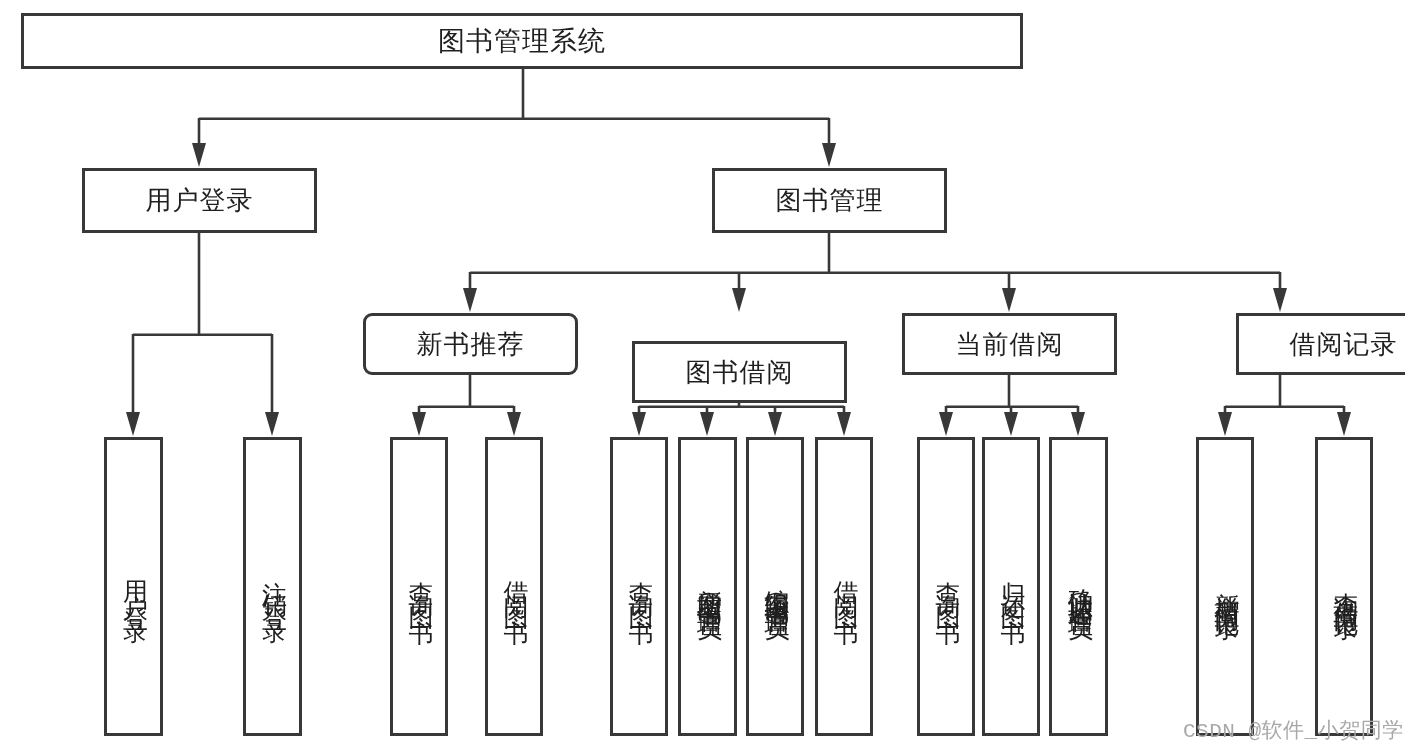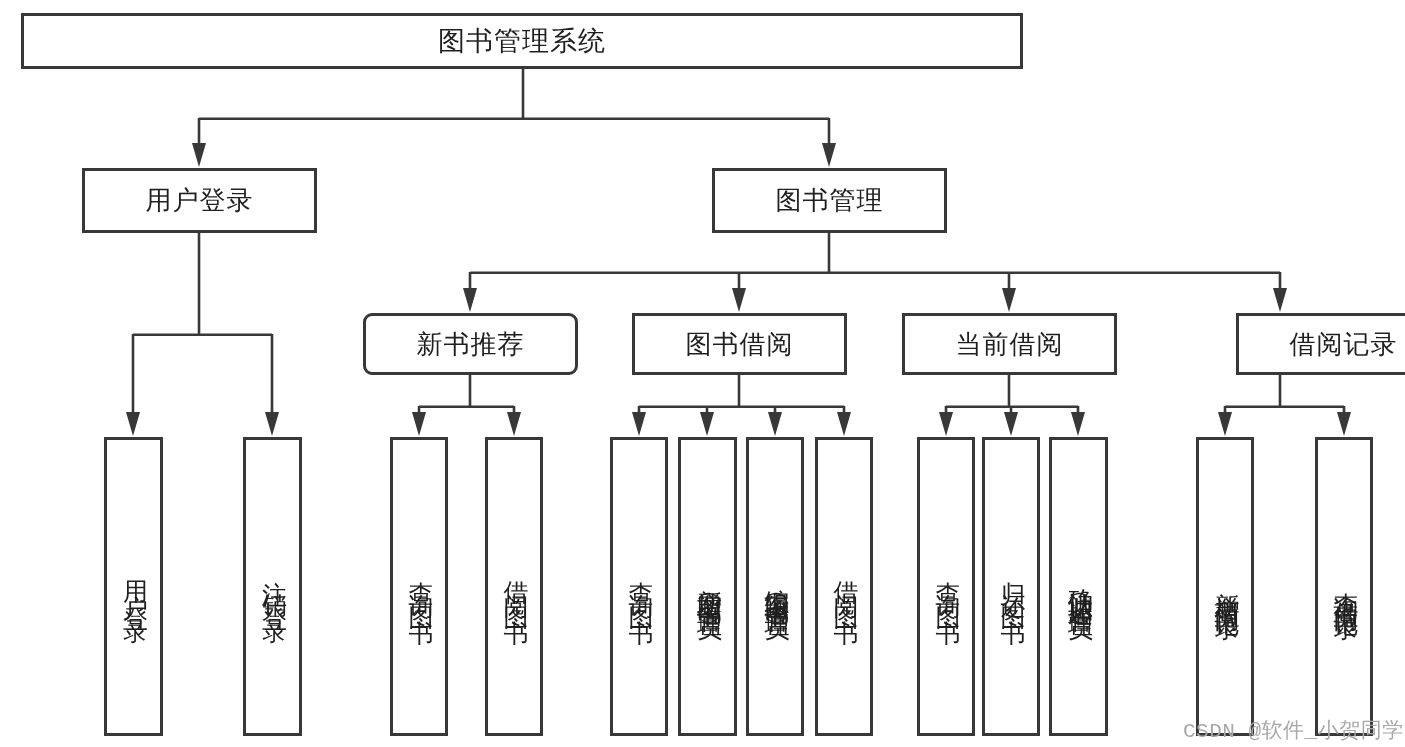--- a/index.html
+++ b/index.html
@@ -137,21 +137,21 @@
   <div class="node lvl2" style="left:82px;">
     <span class="h-label">用户登录</span>
   </div>
   <div class="node lvl2" style="left:712px;text-align:center;">
     <span class="h-label">图书管理</span>
   </div>
 
   <div class="node lvl3" style="left:363px;border-radius:9px;">
     <span class="h-label">新书推荐</span>
   </div>
-  <div class="node lvl3" style="left:632px;">
+  <div class="node lvl3" style="left:632px;margin-top:28px;">
     <span class="h-label">图书借阅</span>
   </div>
   <div class="node lvl3" style="left:902px;">
     <span class="h-label">当前借阅</span>
   </div>
   <div class="node lvl3" style="left:1236px;">
     <span class="h-label">借阅记录</span>
   </div>
 
   <div class="node leaf" style="left:104px;width:59px;">

